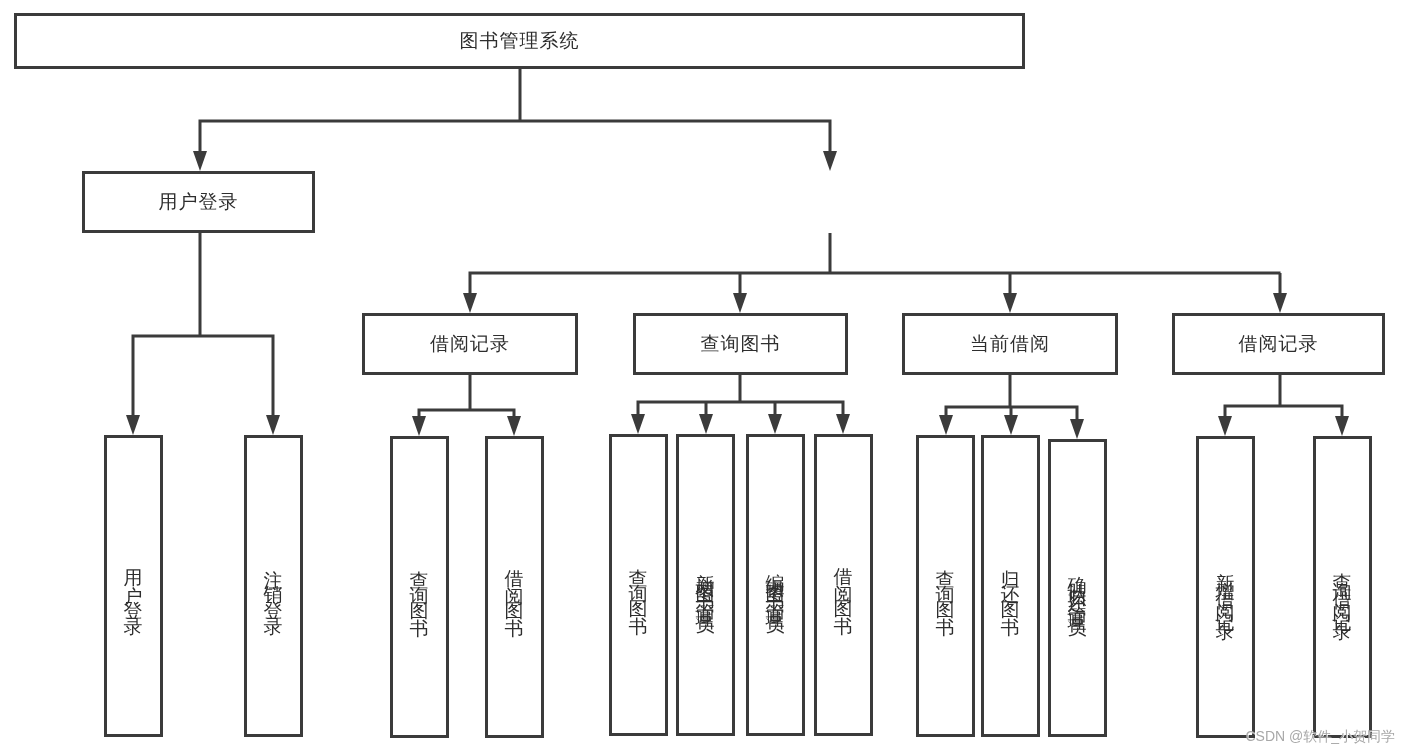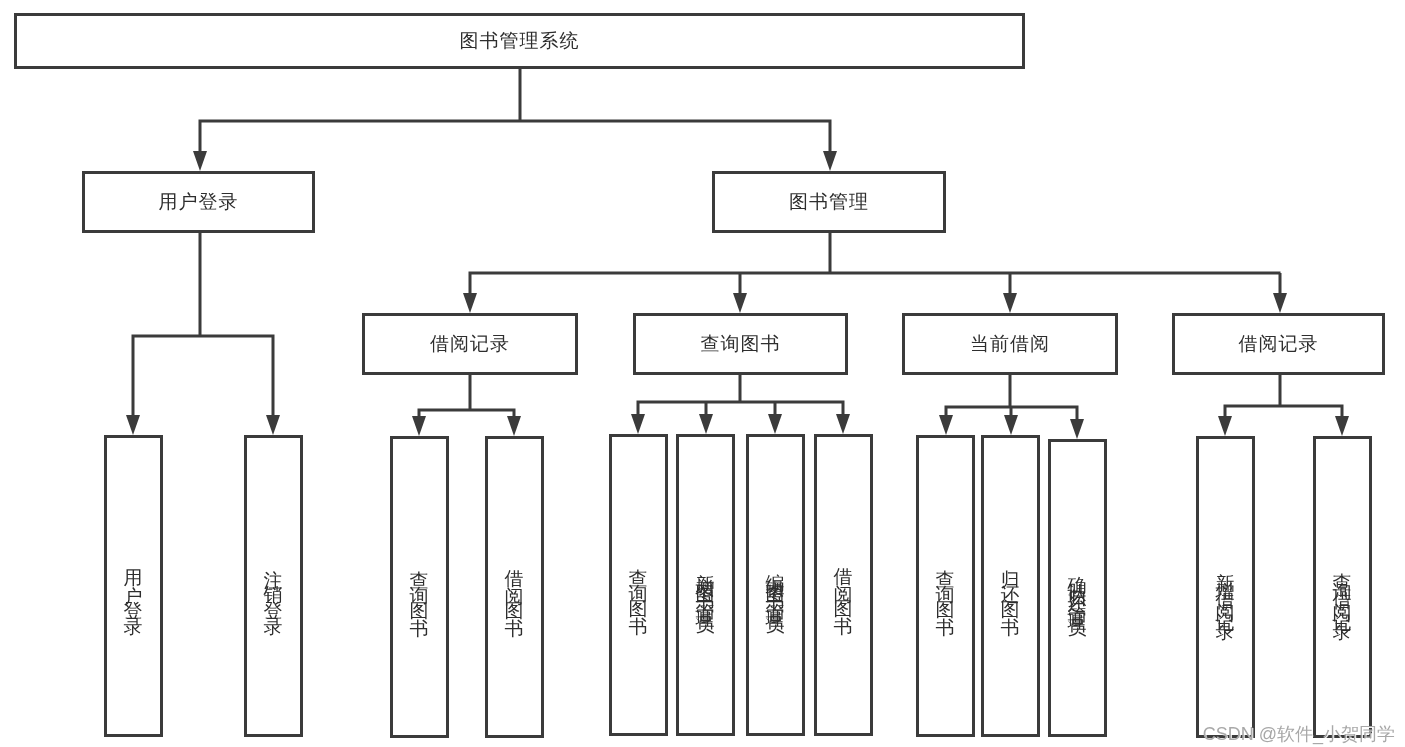--- a/index.html
+++ b/index.html
@@ -38,21 +38,21 @@
     font-size:19px;
     line-height:1;
   }
   .sp-l{letter-spacing:16px;}
   .sp-m{letter-spacing:10px;}
   .sp-s{letter-spacing:6px;}
   .watermark{
     position:absolute;
     right:10px;
     bottom:1px;
-    font-size:18px;
+    font-size:14px;
     color:var(--wm);
     text-shadow:1px 1px 0 rgba(255,255,255,0.9);
     white-space:nowrap;
     z-index:5;
   }
 </style>
 </head>
 <body>
 
 <div class="canvas">
@@ -89,23 +89,20 @@
       <polygon points="1335,416 1349,416 1342,436"></polygon>
     </g>
   </svg>
 
   <div class="node hbox" style="left:14px;top:13px;width:1011px;height:56px">
     <span class="lbl">图书管理系统</span>
   </div>
 
   <div class="node hbox" style="left:82px;top:171px;width:233px;height:62px">
     <span class="lbl">用户登录</span>
-  </div>
-  <div class="node hbox" style="left:712px;top:171px;width:234px;height:62px">
-    <span class="lbl">图书管理</span>
   </div>
 
   <div class="node hbox" style="left:362px;top:313px;width:216px;height:62px">
     <span class="lbl">借阅记录</span>
   </div>
   <div class="node hbox" style="left:633px;top:313px;width:215px;height:62px">
     <span class="lbl">查询图书</span>
   </div>
   <div class="node hbox" style="left:1172px;top:313px;width:213px;height:62px">
     <span class="lbl">借阅记录</span>

